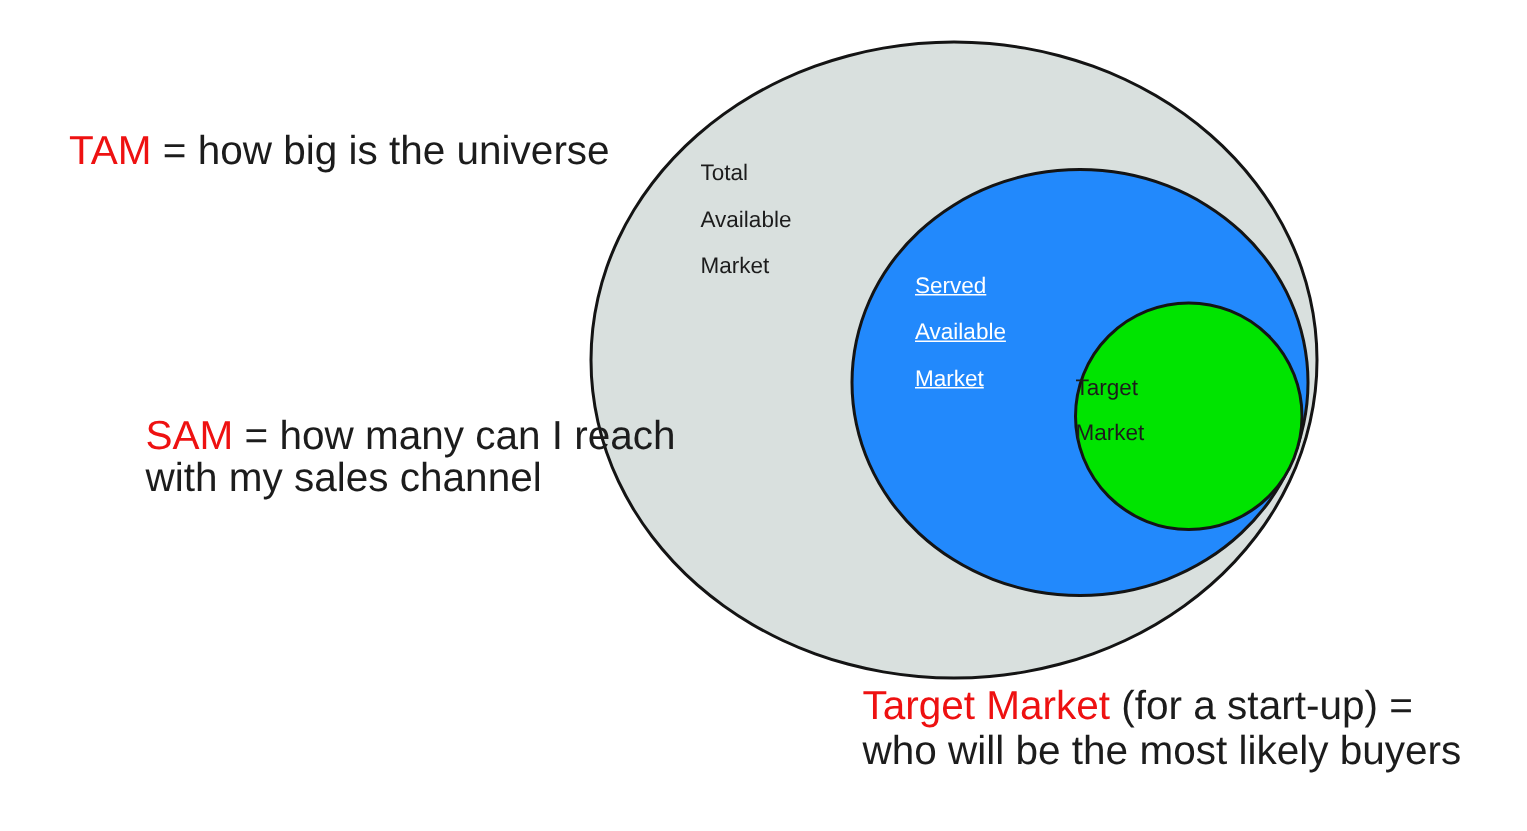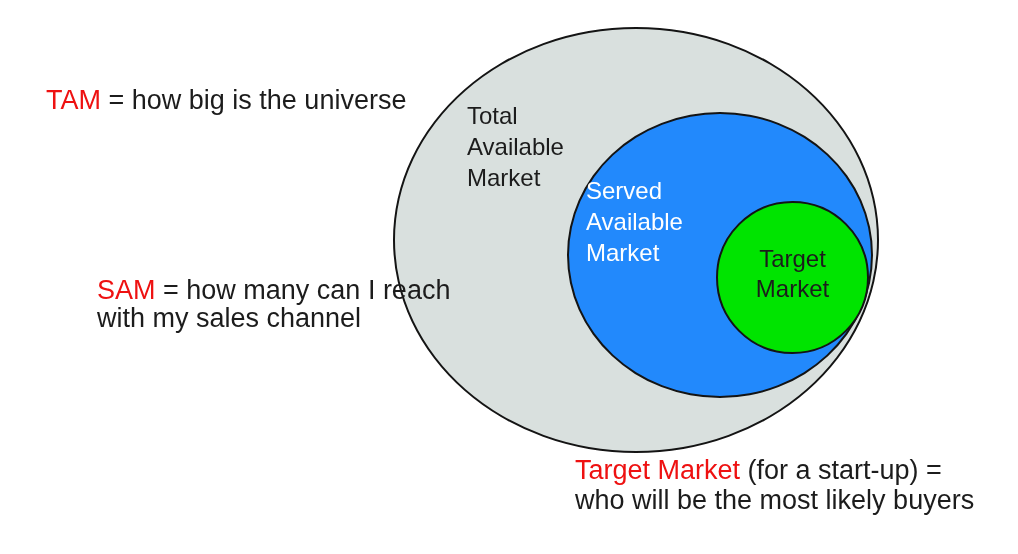--- a/index.html
+++ b/index.html
@@ -34,32 +34,32 @@
     z-index: 2;
   }
   .circle-target {
     left: 716px; top: 201px;
     width: 153px; height: 153px;
     background: var(--green_fill);
     z-index: 3;
   }
   .circle-label {
     position: absolute;
-    font-size: 24px;
+    font-size: 15px;
     line-height: 31px;
     white-space: pre-line;
     z-index: 4;
     color: var(--text_dark);
   }
   .label-tam { left: 467px; top: 100px; }
-  .label-sam { left: 586px; top: 175px; color: var(--text_light); }
+  .label-sam { left: 610px; top: 175px; color: var(--text_light); text-decoration: underline; }
   .label-target {
     left: 717px; top: 244px;
     width: 151px;
-    text-align: center;
+    text-align: left;
     line-height: 30px;
   }
   .annotation {
     position: absolute;
     font-size: 27px;
     line-height: 28px;
     color: var(--text_dark);
     z-index: 5;
     white-space: nowrap;
   }

